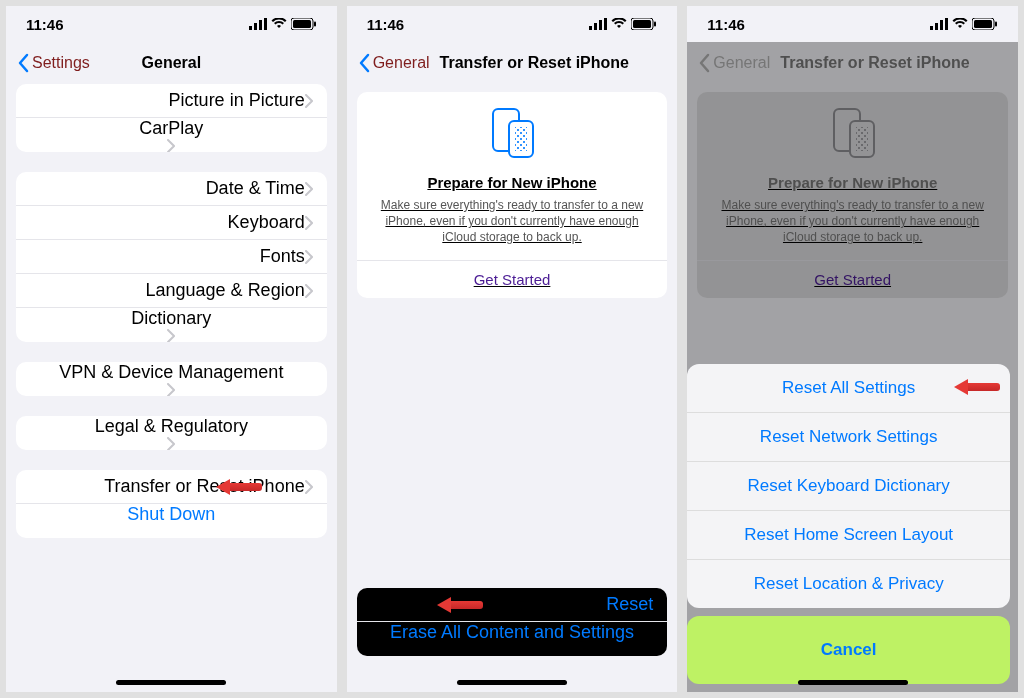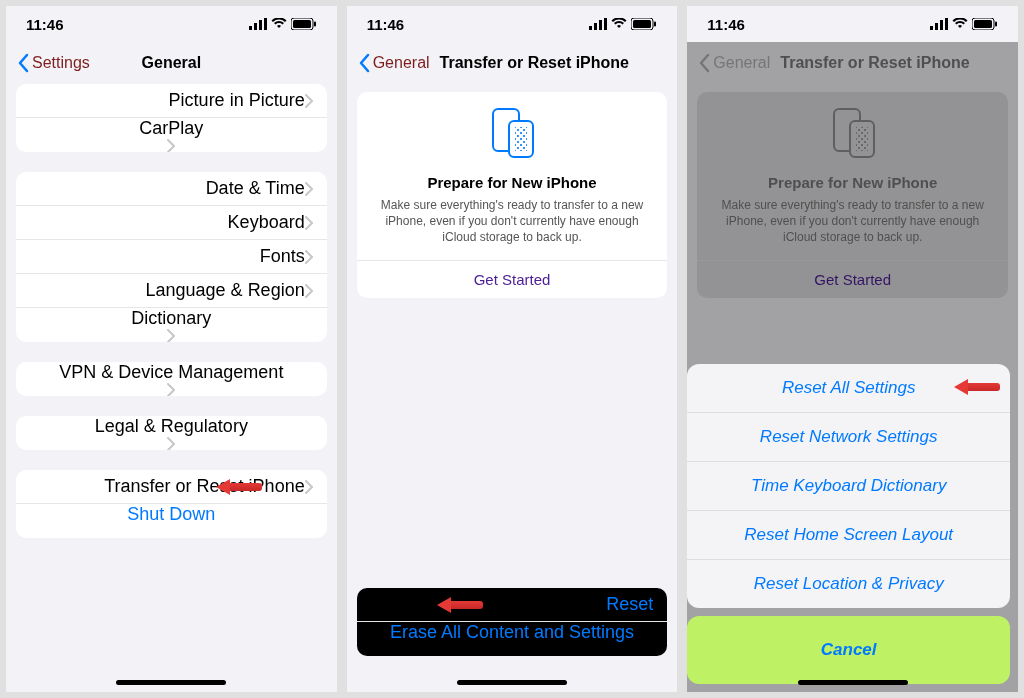--- a/index.html
+++ b/index.html
@@ -100,20 +100,21 @@
   .row .label { flex:1; }
   .row .chev { color:#c7c7cc; }
   .row.link .label { color:#007aff; }
   .row.link { }
 
   
   .prepare-card {
     background:#fff;
     border-radius:10px;
     margin-top: 8px;
+    text-decoration: underline;
   }
   .prepare-body { padding: 16px 14px 14px; text-align:center; }
   .prepare-title { font-weight:600; font-size:15px; margin:10px 0 6px; }
   .prepare-desc { font-size:12px; color:#555; line-height:1.35; }
   .prepare-footer {
     border-top:1px solid #e5e5ea;
     text-align:center;
     color:#4c1d95;
     font-size:15px;
     padding: 10px 0;
@@ -150,21 +151,20 @@
     margin-top:auto;
     margin-bottom: 16px;
     overflow:hidden;
   }
 
   
   .action-sheet {
     position:absolute;
     left:0; right:8px; bottom:8px;
     z-index: 5;
-    font-style: italic;
   }
   .sheet-group {
     background:#f4f4f6;
     border-radius:12px;
     overflow:hidden;
   }
   .sheet-btn {
     text-align:center;
     color:#007aff;
     font-size:17px;
@@ -462,21 +462,21 @@
         <span>Reset All Settings</span>
         <span class="arrow" style="right:10px; top:15px;">
             <span class="head"></span>
             <span class="shaft"></span>
           </span>
       </div>
       <div class="sheet-btn">
         <span>Reset Network Settings</span>
       </div>
       <div class="sheet-btn">
-        <span>Time Keyboard Dictionary</span>
+        <span>Reset Keyboard Dictionary</span>
       </div>
       <div class="sheet-btn">
         <span>Reset Home Screen Layout</span>
       </div>
       <div class="sheet-btn">
         <span>Reset Location &amp; Privacy</span>
       </div>
     </div>
     <div class="sheet-cancel">
       <span>Cancel</span>

